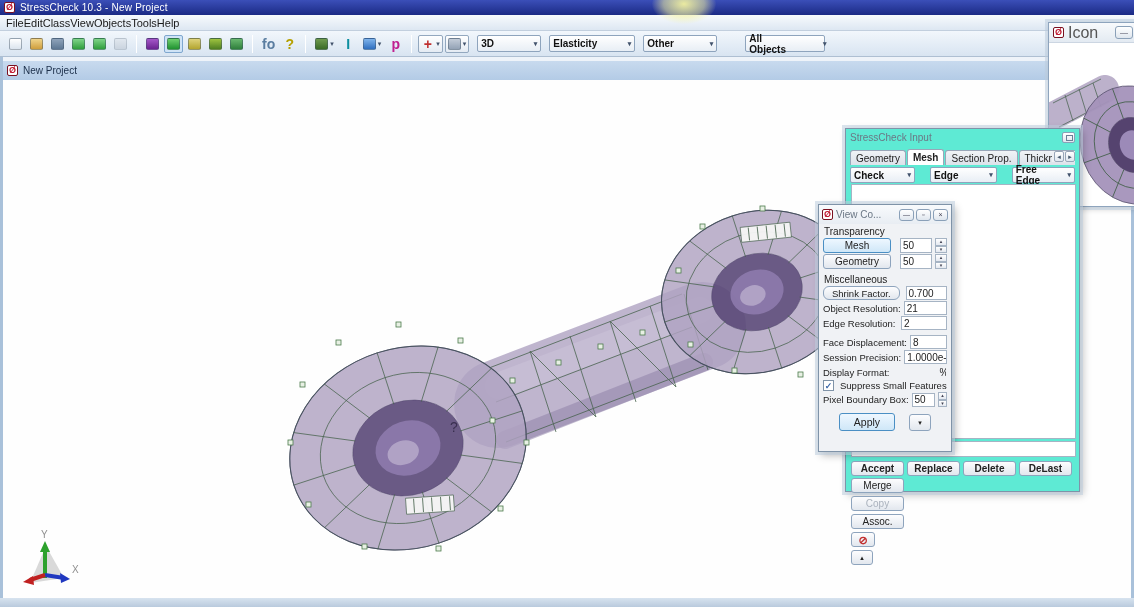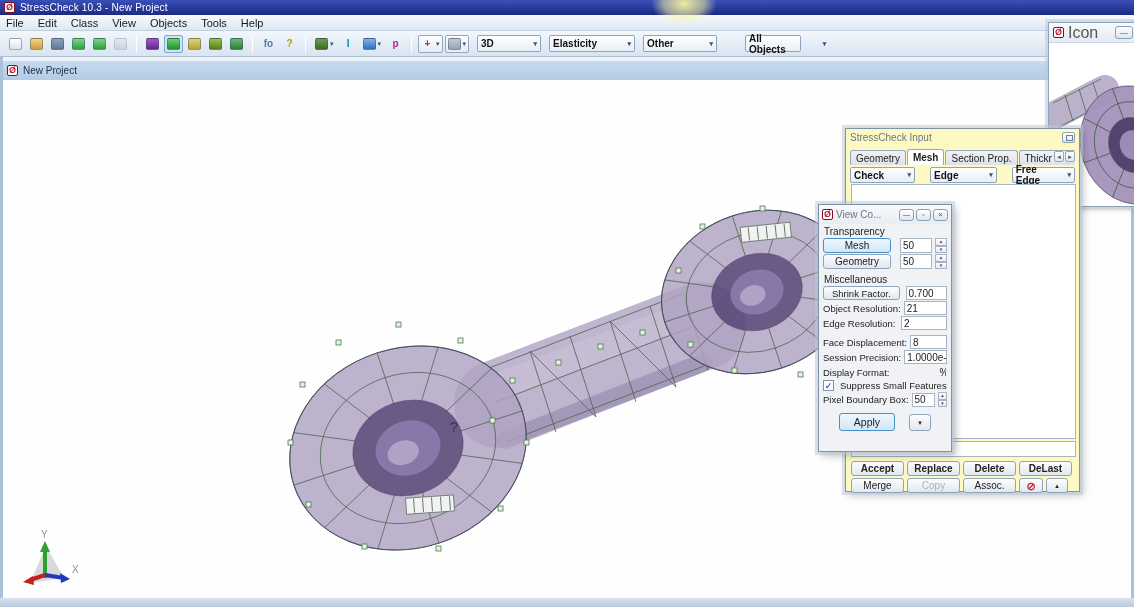--- a/index.html
+++ b/index.html
@@ -8,40 +8,40 @@
 
   
   .titlebar { position:absolute; left:0; top:0; width:1134px; height:15px;
     background:linear-gradient(#3b4fb8,#1b2a85); display:flex; align-items:center; padding:0 4px; z-index:3; }
   .titlebar .title { color:#fff; font-size:10px; margin-left:5px; letter-spacing:.2px; }
   .logo { display:inline-flex; align-items:center; justify-content:center; width:11px; height:11px;
     background:#fff; border:1px solid #7a1020; border-radius:2px; color:#c01830; font-size:9px; font-weight:bold; line-height:1; }
 
   
   .menubar { position:absolute; left:0; top:15px; width:1134px; height:16px;
-    background:linear-gradient(#f7fafd,#dde7f2); border-bottom:1px solid #c2cfde; display:flex; align-items:center; padding:0 6px; gap:14px; z-index:3; }
+    background:linear-gradient(#f7fafd,#dde7f2); border-bottom:1px solid #c2cfde; display:flex; align-items:center; padding:0 6px; z-index:3; }
   .menubar span { font-size:11px; color:#1a1a1a; cursor:default; }
 
   
   .toolbar { position:absolute; left:0; top:31px; width:1134px; height:26px;
     background:linear-gradient(#f2f7fc,#d8e4f1); border-bottom:1px solid #aebfd2; display:flex; align-items:center; padding:0 6px; z-index:3; }
   #toolbar-icons { display:flex; align-items:center; gap:2px; }
   .tbtn { display:inline-flex; align-items:center; height:18px; padding:1px 2px; border:1px solid transparent; border-radius:2px; }
   .tbtn.pressed { border-color:#7fa7cf; background:#cfe3f6; }
   .tbtn.boxed { border-color:#93a8bf; background:linear-gradient(#fff,#e4ebf3); }
   .tbtn.disabled { opacity:.45; }
-  .tglyph { font-size:10px; font-weight:bold; line-height:12px; min-width:13px; text-align:center; }
+  .tglyph { font-size:14px; font-weight:bold; line-height:12px; min-width:13px; text-align:center; }
   .tglyph.block { width:13px; height:12px; border-radius:2px; border:1px solid rgba(60,80,100,.45); }
   .tdd { font-size:7px; color:#41526b; margin-left:2px; }
   .tsep { width:1px; height:18px; background:#b4c3d4; border-right:1px solid #fff; margin:0 4px; }
   .combo { display:inline-flex; align-items:center; justify-content:space-between; height:17px;
     border:1px solid #8ea4bd; border-radius:2px; background:linear-gradient(#ffffff,#e8eef5);
     font-size:10px; font-weight:bold; color:#111; padding:0 3px; margin-left:8px; }
   .combo .dd { font-size:7px; color:#41526b; margin-left:6px; }
-  .combo-0 { width:64px; } .combo-1 { width:86px; } .combo-2 { width:74px; } .combo-3 { width:56px; margin-left:28px;gap:31px; }
+  .combo-0 { width:64px; } .combo-1 { width:86px; } .combo-2 { width:74px; } .combo-3 { width:80px; margin-left:28px;gap:31px; }
 
   
   .frame { position:absolute; left:0; top:57px; width:1134px; height:541px; background:#eef3f9;
     border-left:3px solid #a9c1da; border-right:3px solid #a9c1da; z-index:1; }
   .mdi-titlebar { position:absolute; left:3px; top:61px; width:1128px; height:19px;
     background:linear-gradient(#c8daee,#b3cbe6); display:flex; align-items:center; padding:0 4px; z-index:2; }
   .mdi-titlebar .title { font-size:10px; color:#1c2f4a; margin-left:5px; }
   .canvas { position:absolute; left:3px; top:80px; width:1128px; height:518px; background:#fefefe; z-index:1; }
   .bottombar { position:absolute; left:0; top:598px; width:1134px; height:9px;
     background:linear-gradient(#d7e3ef,#b9cadd); z-index:3; }
@@ -64,39 +64,39 @@
     background:linear-gradient(#fdfdfe,#e2e7ee); font-size:10px; color:#222; text-align:center; }
   .dlg-btn.hl { border-color:#4a8fc4; background:linear-gradient(#eef7ff,#cfe7f8); }
   .field { background:#fff; border:1px solid #a6b4c4; font-size:10px; color:#222; padding:0 2px;
     display:inline-flex; align-items:center; overflow:hidden; white-space:nowrap; }
   .spin { display:inline-flex; flex-direction:column; width:12px; height:15px; }
   .spin span { flex:1; border:1px solid #a6b4c4; background:linear-gradient(#fff,#e4e9f0);
     font-size:5px; line-height:5px; text-align:center; color:#445; }
 
   
   .input-dlg { position:absolute; left:845px; top:128px; width:235px; height:364px;
-    background:#fef9c3; border:1px solid #7f93a8; box-shadow:0 0 0 3px rgba(190,205,222,.55), 3px 3px 8px rgba(0,0,0,.25); z-index:6; }
+    background:#5eead4; border:1px solid #7f93a8; box-shadow:0 0 0 3px rgba(190,205,222,.55), 3px 3px 8px rgba(0,0,0,.25); z-index:6; }
   .input-dlg .head { height:17px; display:flex; align-items:center; padding:0 4px; color:#6b7785; font-size:10px; }
   .input-dlg .head .t { flex:1; }
   .pin-btn { width:13px; height:11px; border:1px solid #8aa0b8; border-radius:2px; background:linear-gradient(#fff,#e0e7ef); position:relative; }
   .pin-btn::after { content:""; position:absolute; left:3px; top:2px; width:5px; height:4px; border:1px solid #6b7f96; }
   .tabs { display:flex; align-items:flex-end; height:17px; margin:2px 4px 0 4px; position:relative; overflow:hidden; }
   .tab { font-size:10px; color:#222; border:1px solid #98a6b8; border-bottom:none; border-radius:3px 3px 0 0;
     background:linear-gradient(#f0f3f6,#dce2ea); padding:2px 5px 1px 5px; margin-right:1px; white-space:nowrap; }
   .tab.active { background:#fff; font-weight:bold; padding-bottom:2px; }
   .tab-arrows { position:absolute; right:0; top:3px; display:flex; gap:1px; background:#eef0f4; padding-left:2px; }
   .tab-arrows span { font-size:7px; color:#44566b; border:1px solid #98a6b8; border-radius:2px; background:linear-gradient(#fff,#e0e7ef);
     width:10px; height:11px; line-height:10px; text-align:center; }
   .idl-combos { display:flex; gap:15px; margin:2px 4px; }
   .idl-combos .combo { margin-left:0; height:16px; }
   .idl-combo-0 { width:74px; } .idl-combo-1 { width:76px; } .idl-combo-2 { width:72px; }
   .idl-list { position:absolute; left:5px; top:55px; width:225px; height:255px; background:#fff; border:1px solid #a6b4c4; }
   .idl-input { position:absolute; left:5px; top:312px; width:225px; height:16px; background:#fff; border:1px solid #a6b4c4; }
   .idl-btnrow { position:absolute; left:5px; width:227px; display:flex; gap:3px; }
-  .idl-btnrow.r1 { top:332px;font-weight:bold; } .idl-btnrow.r2 { top:349px; }
+  .idl-btnrow.r1 { top:332px;font-weight:bold; } .idl-btnrow.r2 { top:349px;flex-direction:column; }
   .idl-btnrow .dlg-btn { width:53px; height:15px; line-height:14px; }
   .idl-btnrow .dlg-btn.small { width:24px; }
   .idl-btnrow .dlg-btn.upb { width:22px; font-size:7px; }
   .dlg-btn.disabled { color:#aab2bd; }
   .block-glyph { color:#c23030; font-weight:bold; font-size:11px; line-height:13px; }
 
   
   .view-dlg { position:absolute; left:818px; top:204px; width:134px; height:248px;
     background:#f0f2f5; border:1px solid #7f93a8; box-shadow:0 0 0 3px rgba(190,205,222,.55), 3px 3px 8px rgba(0,0,0,.3); z-index:7; padding:0 4px; }
   .view-dlg .head { height:19px; display:flex; align-items:center; gap:3px; margin:0 -4px; padding:0 3px;
@@ -107,21 +107,21 @@
     background:linear-gradient(#fff,#dfe6ee); font-size:7px; line-height:10px; text-align:center; color:#445; }
   .sec-label { font-size:10px; color:#222; margin:2px 0 1px 1px; }
   .vrow { display:flex; align-items:center; margin:1px 0; gap:3px; }
   .vrow .dlg-btn.wbtn { width:68px; height:15px; line-height:14px; }
   .vrow .gap { flex:1; }
   .vrow .field.f34 { width:32px; height:15px; }
   .vrow .label { font-size:9.5px; color:#222; flex:1; white-space:nowrap; }
   .vrow .field.f46 { width:46px; height:14px; }
   .vrow .field.f52 { width:52px; height:14px; }
   .vrow .field.noborder { border-color:transparent; background:transparent;margin-left:44px; }
-  .shrink-btn { width:86px; height:14px; line-height:13px; font-size:9.5px; }
+  .shrink-btn { width:86px; height:14px; line-height:13px; font-size:9.5px;border-radius:6px; }
   .chk { width:11px; height:11px; border:1px solid #7f93a8; background:#fff; font-size:9px; line-height:10px;
     text-align:center; color:#3a66a8; font-weight:bold; }
   .chk-label { font-size:9.5px; color:#222; margin-left:3px; }
   .apply-row { display:flex; align-items:center; justify-content:center; gap:14px; margin-top:6px; }
   .apply-btn { width:56px; height:18px; line-height:17px; font-size:10.5px; }
   .apply-dd { width:22px; height:17px; font-size:7px; line-height:16px; }
 </style>
 </head>
 <body>
 

